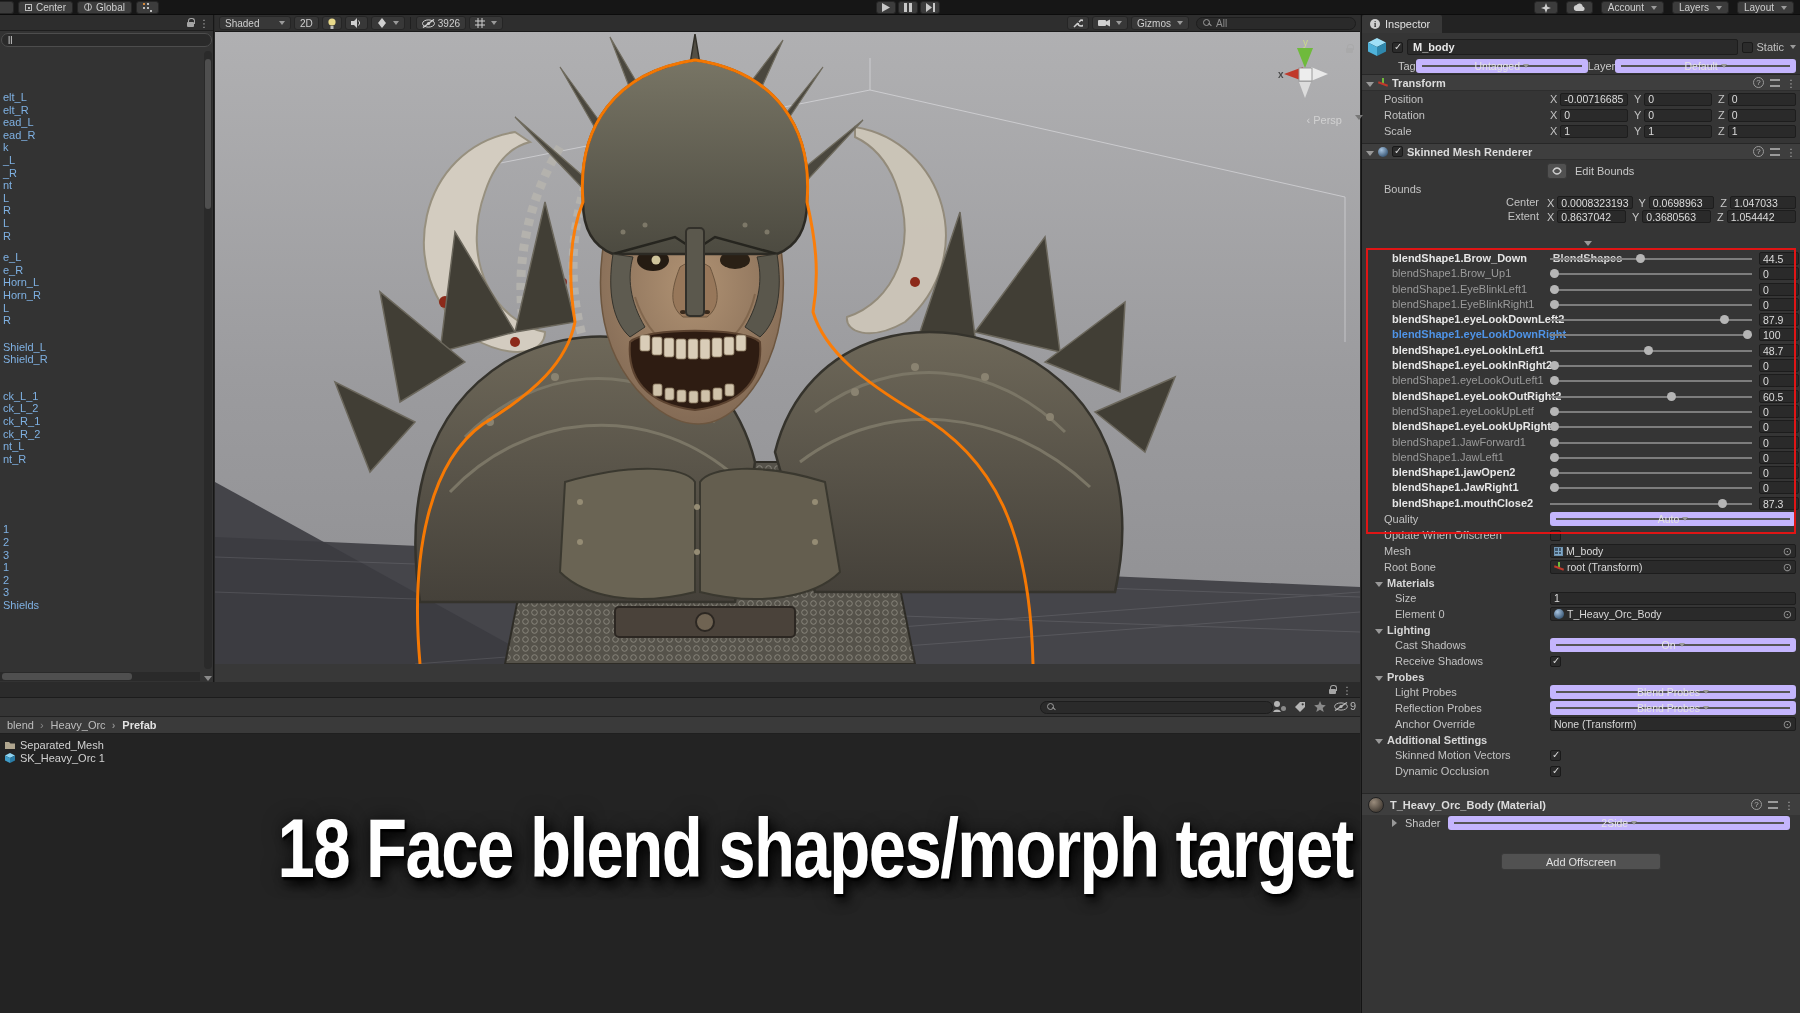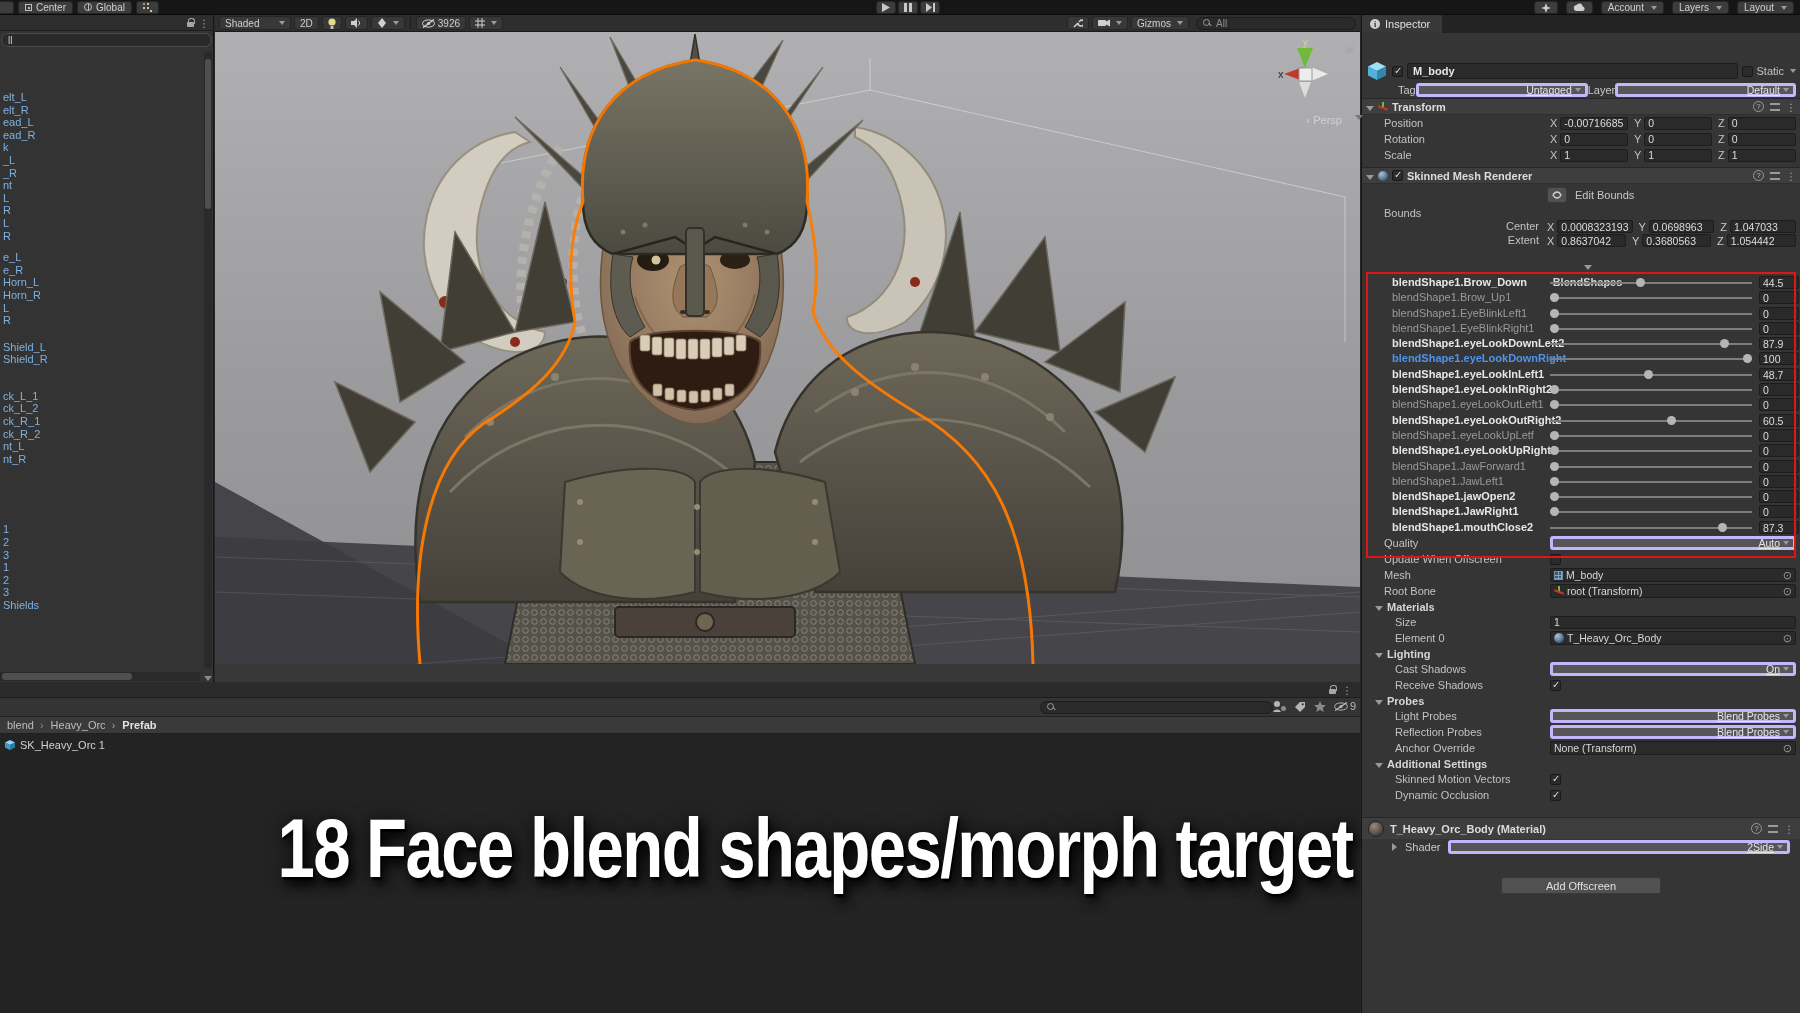--- a/index.html
+++ b/index.html
@@ -77,28 +77,28 @@
   .p-item { height:13px; display:flex; align-items:center; gap:4px; font-size:11px; color:#d2d2d2; }
   .headline { position:absolute; left:815px; top:118px; transform:translateX(-50%) scaleX(0.8); white-space:nowrap; font-size:84px; font-weight:bold; letter-spacing:-2px; color:#ffffff;
               text-shadow:0 0 22px rgba(0,0,0,.65), 6px 8px 12px rgba(0,0,0,.85), 2px 3px 2px rgba(0,0,0,.9); }
 
   
   .inspector { position:absolute; left:1361px; top:15px; width:439px; height:998px; background:#353535; border-left:1px solid #141414; }
   .ins-scroll-hint { position:absolute; left:-7px; top:100px; width:0; height:0; border-left:4px solid transparent; border-right:4px solid transparent; border-top:5px solid #777; }
   .ins-tabstrip { height:18px; background:#232323; display:flex; }
   .ins-tab { height:18px; background:#383838; padding:0 12px 0 8px; display:flex; align-items:center; gap:5px; color:#e0e0e0; font-size:11px; border-radius:2px 2px 0 0; }
   .info-ic { width:10px; height:10px; border-radius:50%; background:#cfcfcf; color:#232323; font-size:8px; font-weight:bold; display:flex; align-items:center; justify-content:center; font-family:"Liberation Serif",serif; }
-  .ins-body { position:relative; padding-top:4px;margin-top:24px; }
+  .ins-body { position:relative; padding-top:4px; }
   .go-head { height:20px; display:flex; align-items:center; padding:0 4px; gap:4px; }
   .name-field { flex:1; height:16px; background:#2a2a2a; border:1px solid #1d1d1d; border-radius:2px; color:#e8e8e8; font-weight:bold; font-size:11px; padding:0 5px; display:flex; align-items:center; }
   .checkbox { width:11px; height:11px; background:#2b2b2b; border:1px solid #1a1a1a; border-radius:2px; position:relative; flex:none; }
   .checkbox.checked::after { content:"\2713"; position:absolute; left:1px; top:-2px; color:#d8d8d8; font-size:10px; }
   .static-group { display:flex; align-items:center; gap:3px; color:#c2c2c2; }
   .tag-row { height:17px; display:flex; align-items:center; padding:0 4px 0 36px; }
-  .dropdown { height:14px; background:#565656; border:3px solid #c4b5fd; border-radius:3px; color:#e4e4e4; font-size:10.5px; padding:0 4px; display:flex; align-items:center; justify-content:flex-end;text-decoration:underline; }
+  .dropdown { height:14px; background:#565656; border:6px solid #c4b5fd; border-radius:3px; color:#e4e4e4; font-size:10.5px; padding:0 4px; display:flex; align-items:center; justify-content:center; }
   .dd-tag { width:172px; } .dd-layer { flex:1; }
   .comp-head { height:17px; border-top:1px solid #272727; border-bottom:1px solid #2e2e2e; background:#3e3e3e; display:flex; align-items:center; gap:4px; padding:0 4px; }
   .comp-title { font-weight:bold; color:#dcdcdc; font-size:11px; }
   .fold::before { content:""; display:inline-block; width:0; height:0; border-left:4px solid transparent; border-right:4px solid transparent; border-top:5px solid #999; }
   .head-icons { margin-left:auto; display:flex; align-items:center; gap:6px; color:#b5b5b5; }
   .help-ic { width:11px; height:11px; border-radius:50%; border:1px solid #9a9a9a; color:#b5b5b5; font-size:8px; display:flex; align-items:center; justify-content:center; }
   .preset-ic { width:10px; height:8px; border-top:2px solid #9a9a9a; border-bottom:2px solid #9a9a9a; }
   .irow { position:relative; height:16px; display:flex; align-items:center; padding-left:22px; font-size:11px; color:#c2c2c2; }
   .irow .lab { width:166px; flex:none; white-space:nowrap; }
   .lab-ind { padding-left:11px; }
@@ -533,20 +533,26 @@
         </span>
       </div>
     </div>
     <div class="crumbs" id="breadcrumb">
         <span class="crumb">blend</span>
         <span class="crumb">Heavy_Orc</span>
         <span class="crumb last">Prefab</span>
       </div>
     <div class="proj-items" id="proj-items">
         <div class="p-item">
+          <svg width="12" height="10">
+            <path d="M1 2 h4 l1.5 1.5 H11 V9 H1 Z" fill="#b0a68f"></path>
+          </svg>
+          <span>Separated_Mesh</span>
+        </div>
+        <div class="p-item">
           <svg width="12" height="12">
             <polygon points="6,1 11,3.5 6,6 1,3.5" fill="#8fd4f2"></polygon>
             <polygon points="1,3.5 6,6 6,11 1,8.5" fill="#3f9cc8"></polygon>
             <polygon points="11,3.5 6,6 6,11 11,8.5" fill="#2a7ca6"></polygon>
           </svg>
           <span>SK_Heavy_Orc 1</span>
         </div>
       </div>
     <div class="headline">18 Face blend shapes/morph target</div>
   </div>

